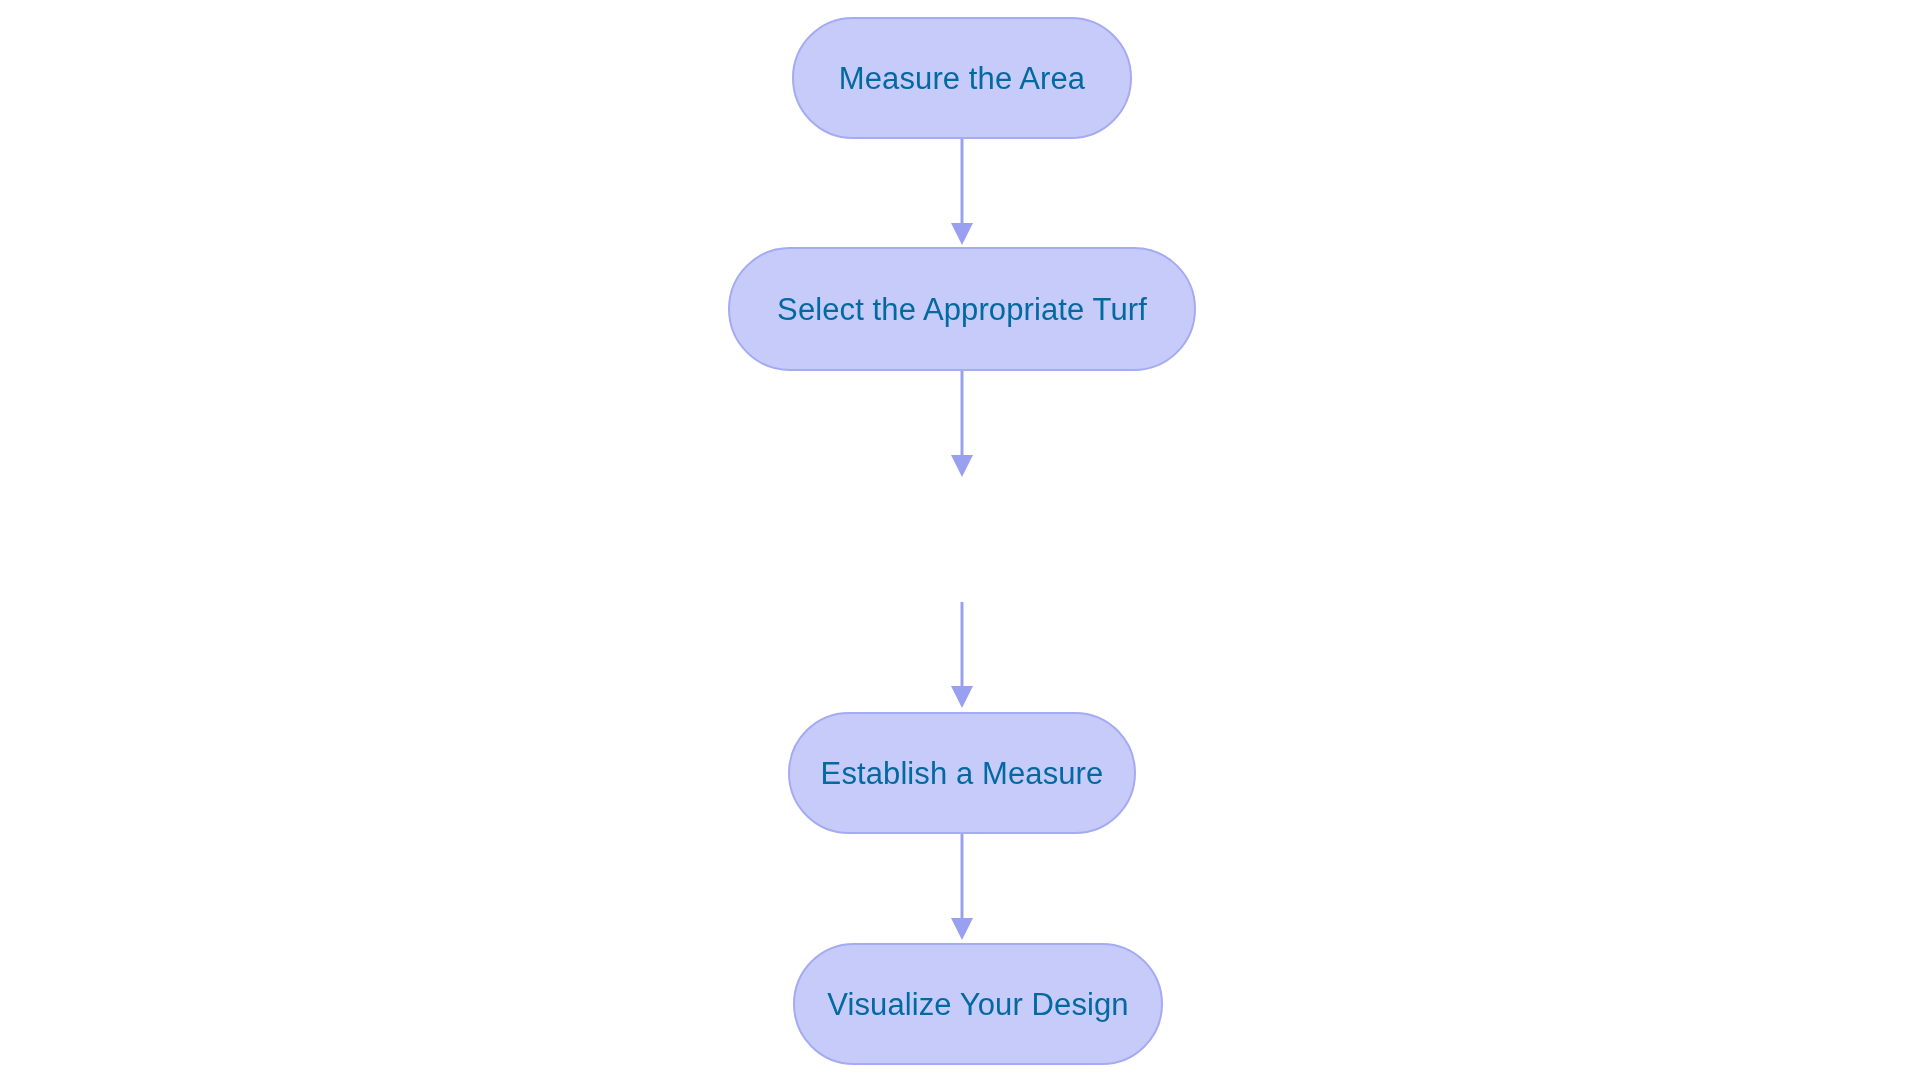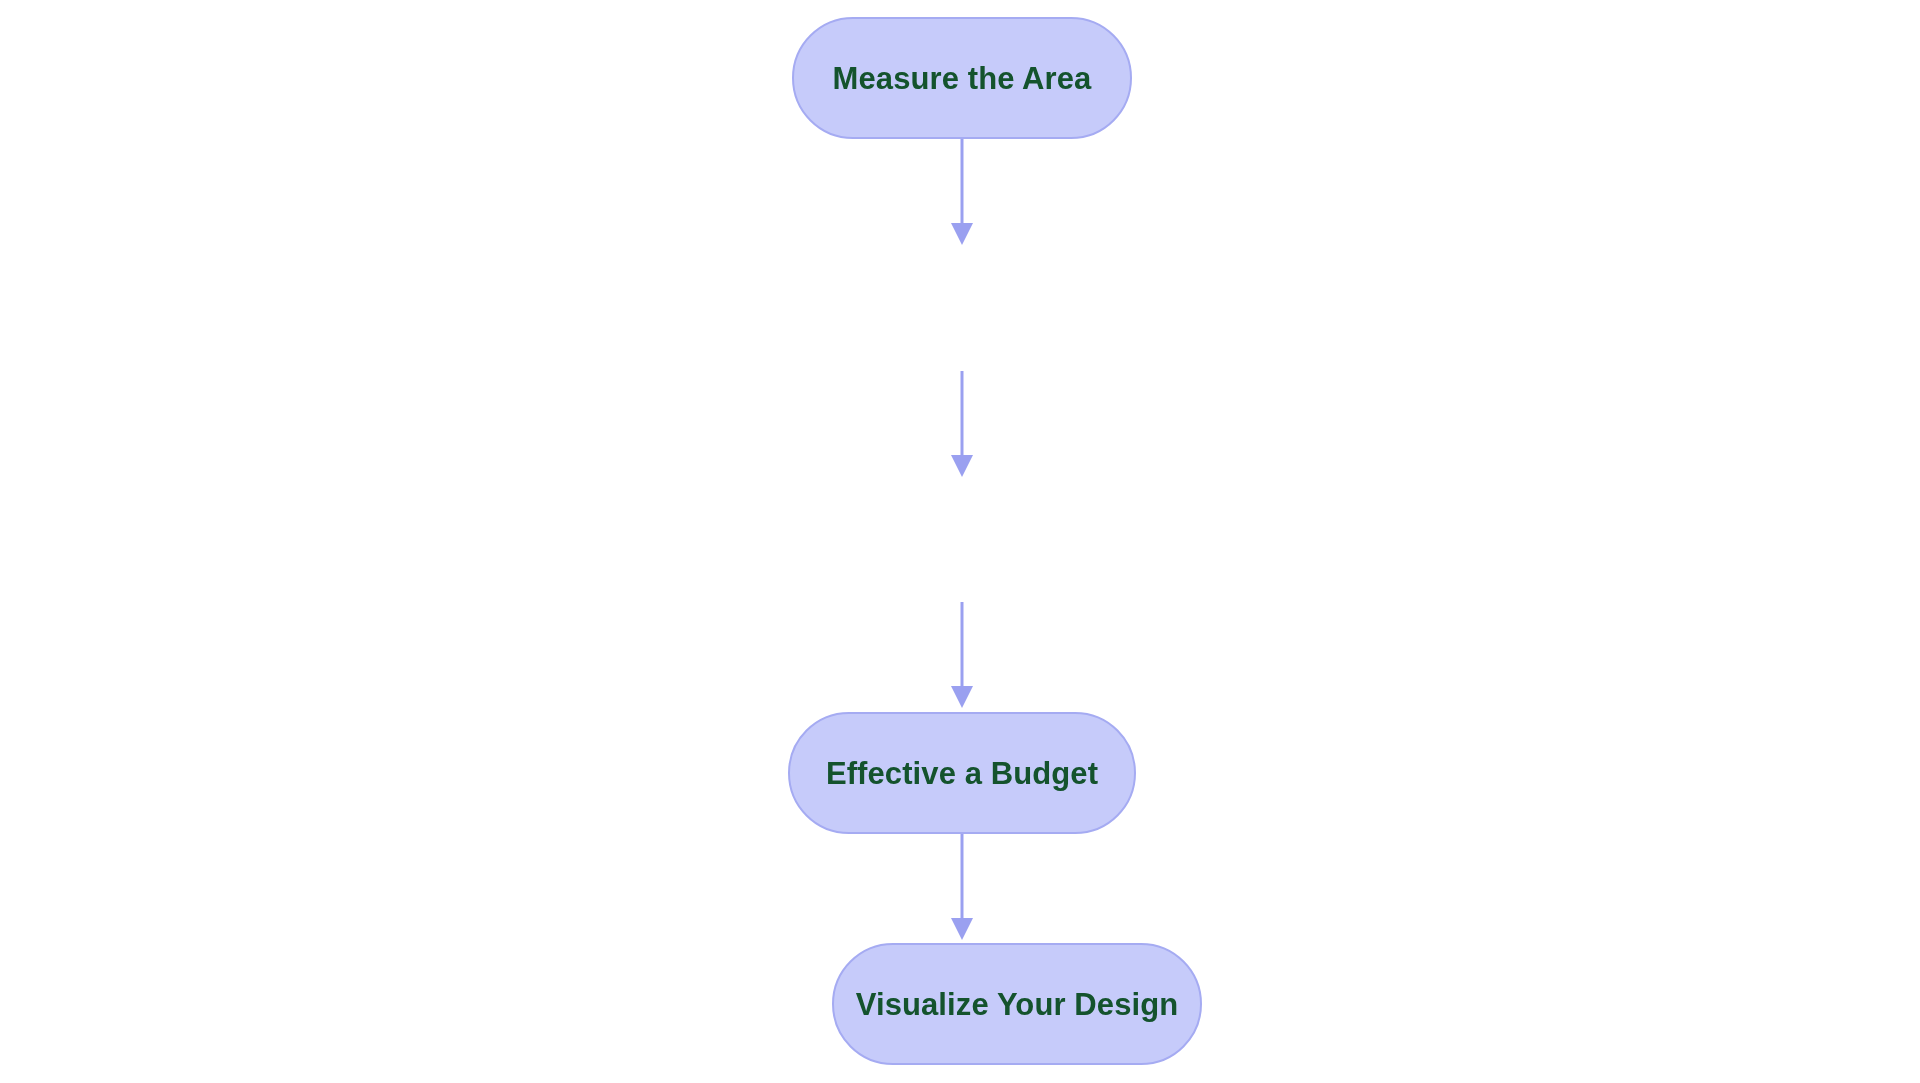--- a/index.html
+++ b/index.html
@@ -29,22 +29,22 @@
     justify-content: center;
     background: #c6cbfa;
     border: 2px solid #a5abf2;
     border-radius: 999px;
     transform: translateX(-50%);
   }
 
   .flow-node-label {
     font-family: "Liberation Sans", sans-serif;
     font-size: 31px;
-    font-weight: 700;
-    color: #14532d;
+    font-weight: 400;
+    color: #0369a1;
     white-space: nowrap;
     letter-spacing: 0.1px;
     line-height: 1;
   }
 
   .flow-edge {
     position: absolute;
     transform: translateX(-50%);
     overflow: visible;
   }
@@ -82,23 +82,26 @@
 
   <svg class="flow-edge" style="left:962px; top:834px; width:40px; height:110px;" viewBox="0 0 40 110" xmlns="http://www.w3.org/2000/svg">
     <line class="edge-line" x1="20" y1="0" x2="20" y2="88"></line>
     <polygon class="edge-arrowhead" points="9,84 31,84 20,106"></polygon>
   </svg>
 
   <div class="flow-node" style="left:962px; top:17px; width:340px; height:122px;">
     <span class="flow-node-label">Measure the Area</span>
   </div>
 
+  <div class="flow-node" style="left:962px; top:247px; width:468px; height:124px;">
+    <span class="flow-node-label">Select the Appropriate Turf</span>
+  </div>
 
 
   <div class="flow-node" style="left:962px; top:712px; width:348px; height:122px;">
-    <span class="flow-node-label">Effective a Budget</span>
+    <span class="flow-node-label">Establish a Measure</span>
   </div>
 
-  <div class="flow-node" style="left:1017px; top:943px; width:370px; height:122px;">
+  <div class="flow-node" style="left:978px; top:943px; width:370px; height:122px;">
     <span class="flow-node-label">Visualize Your Design</span>
   </div>
 
 </div>
 
 </body></html>

